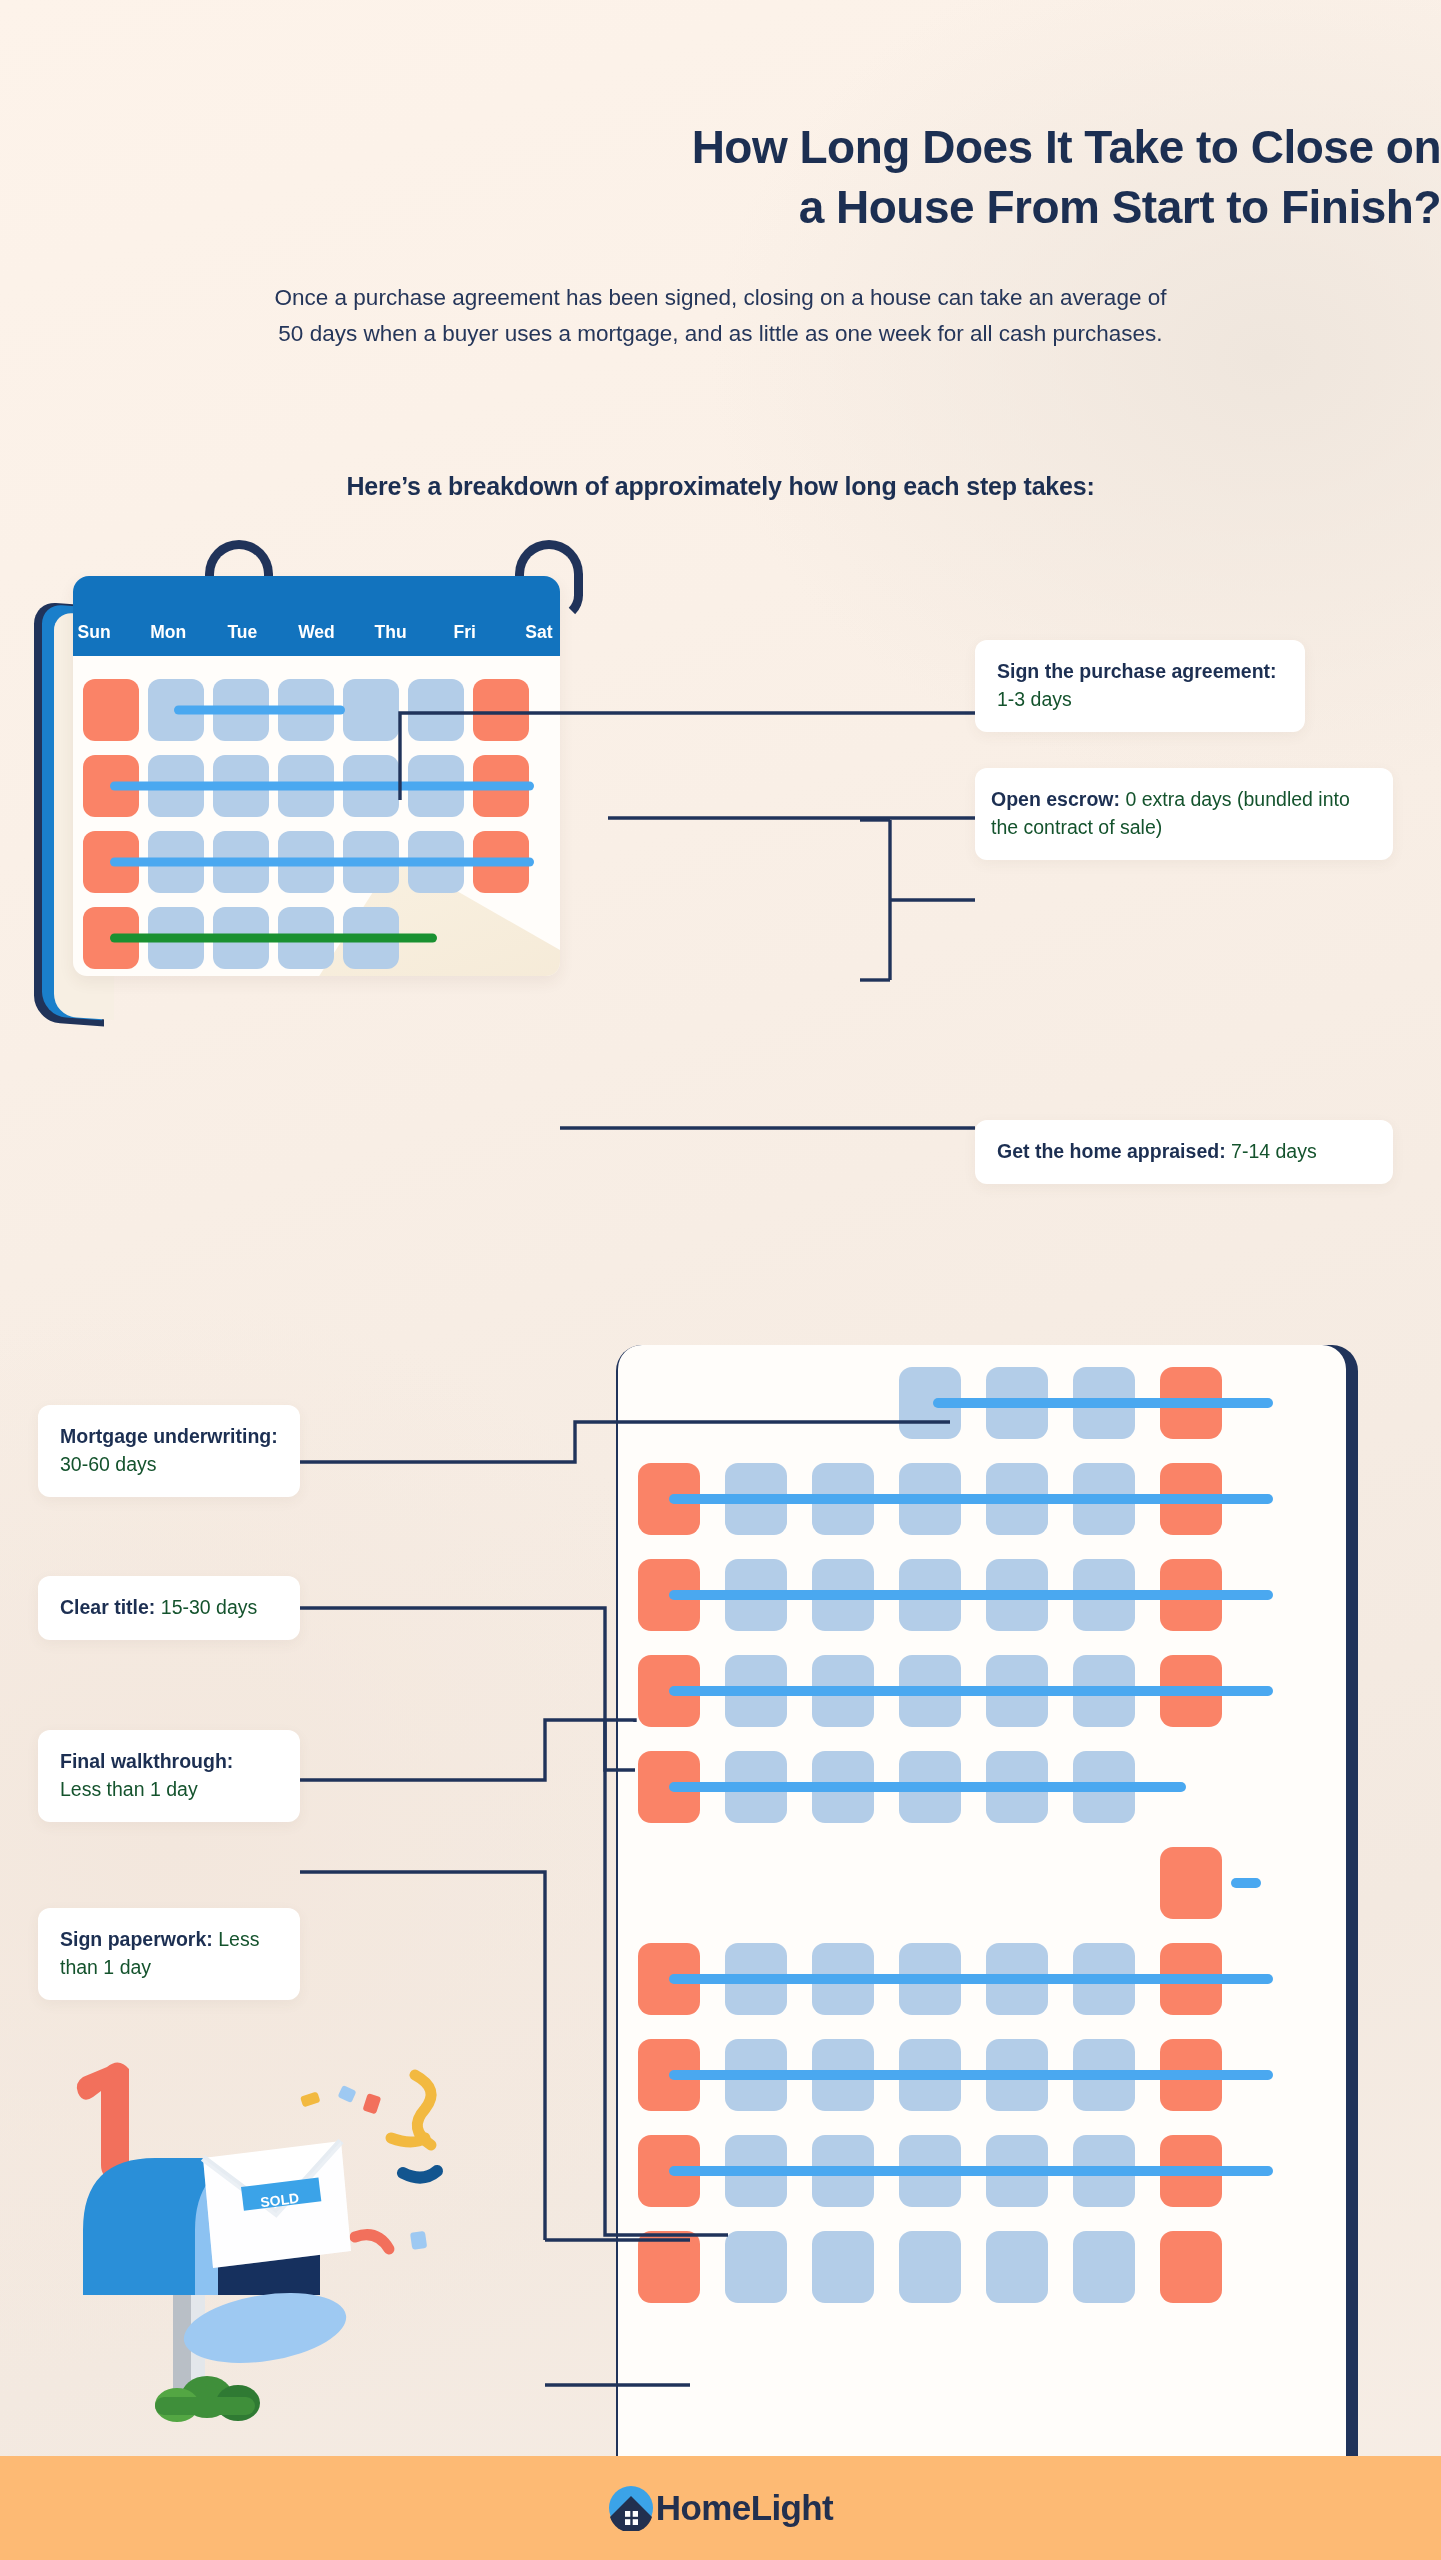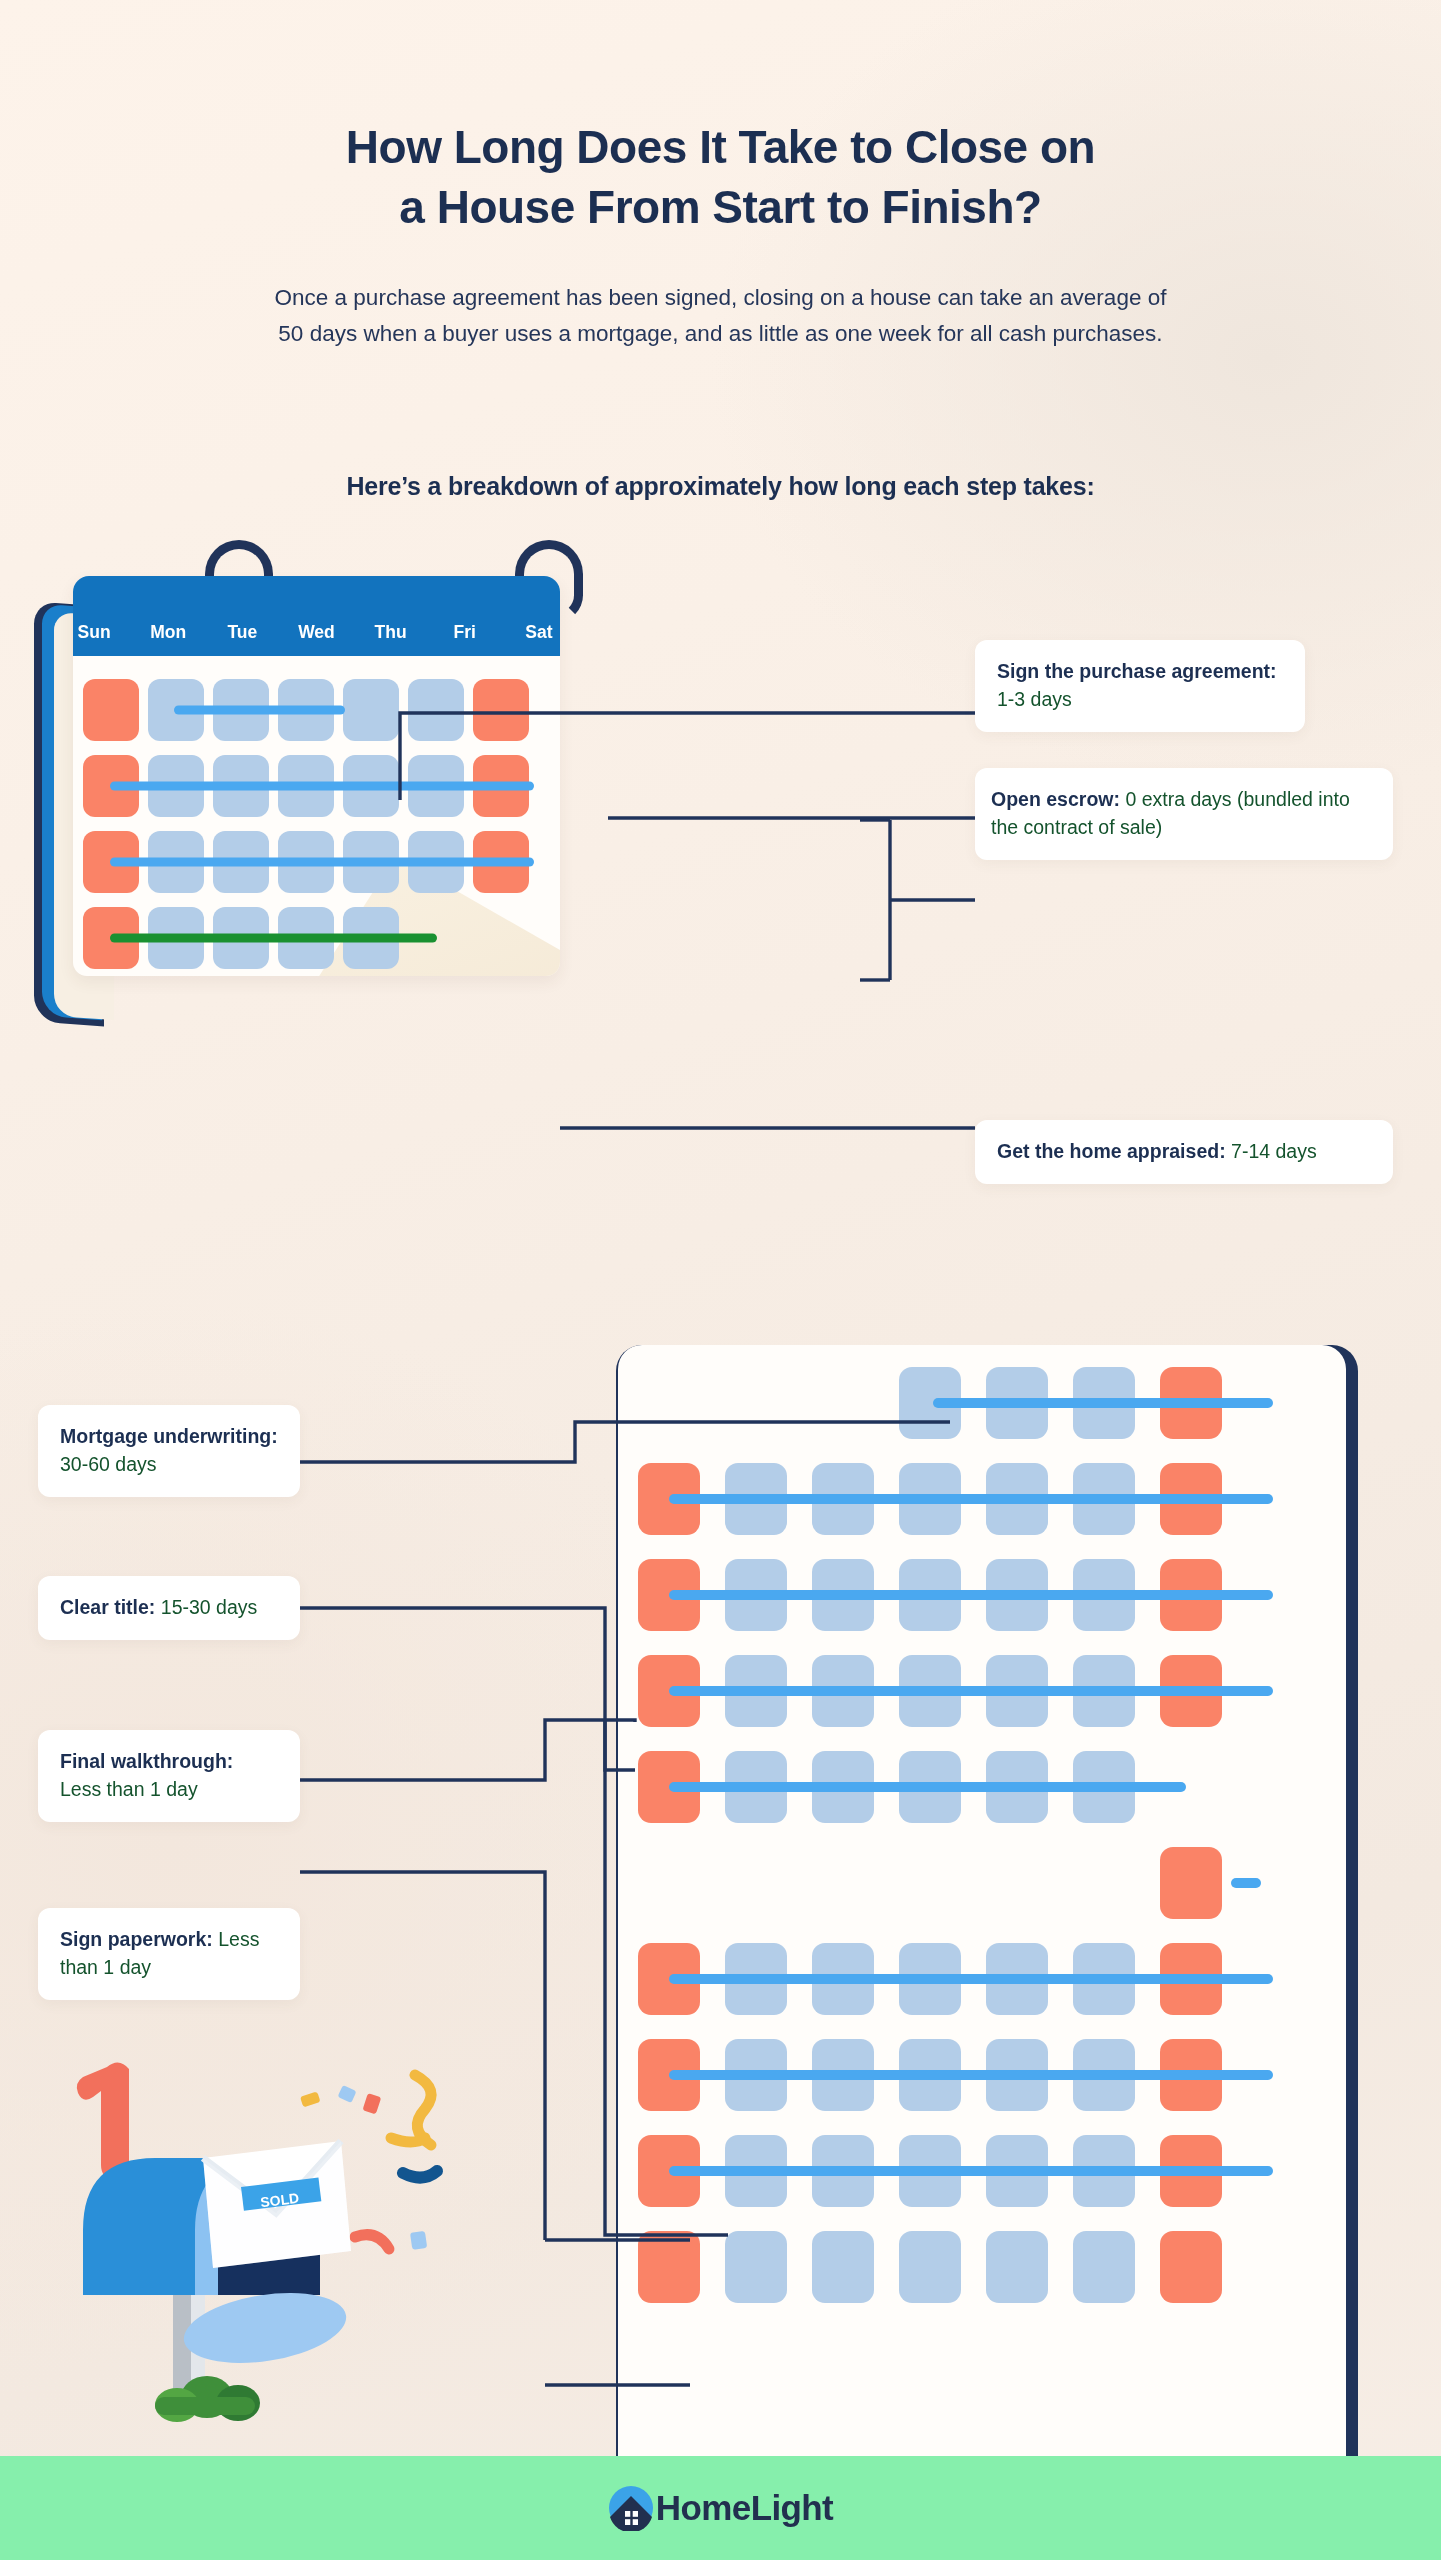--- a/index.html
+++ b/index.html
@@ -11,21 +11,21 @@
       radial-gradient(ellipse 1000px 900px at 12% 72%, #f3e7dd 0%, rgba(243,231,221,0) 60%),
       linear-gradient(160deg,#fdf3ea 0%,#faf0e7 28%,#f6ece3 55%,#f3e9e0 78%,#f7eee6 100%);
     color:#1e2d4f;
     position:relative;
     overflow:hidden;
   }
   .page{position:relative;width:1441px;height:2560px;}
 
   
   .title{
-    position:absolute;left:0;right:0;top:118px;text-align:center;
+    position:absolute;left:0;right:0;top:118px;text-align:right;
     font-size:46px;font-weight:bold;line-height:1.30;letter-spacing:-0.5px;color:#1c2f52;
   }
   .subtitle{
     position:absolute;left:50%;transform:translateX(-50%);top:280px;width:1180px;
     text-align:center;font-size:22.5px;line-height:1.62;color:#25365a;font-weight:400;
   }
   .breakdown{
     position:absolute;left:0;right:0;top:472px;text-align:center;
     font-size:25px;font-weight:bold;color:#1c2f52;letter-spacing:-0.2px;
   }
@@ -85,21 +85,21 @@
   .lcell.blue{background:#b3cde8;}
   .lcell.coral{background:#fa8367;}
   .lcell.empty{background:transparent;}
   .lbar{position:absolute;height:10px;border-radius:5px;background:#4aa8f0;top:50%;
         transform:translateY(-50%);}
 
   
   #mailbox{position:absolute;left:55px;top:2045px;width:420px;height:400px;}
 
   
-  #footer{position:absolute;left:0;right:0;bottom:0;height:104px;background:#86efac;
+  #footer{position:absolute;left:0;right:0;bottom:0;height:104px;background:#fdba74;
       display:flex;align-items:center;justify-content:center;gap:2px;}
   .logo-text{font-size:35px;font-weight:bold;color:#22304f;letter-spacing:-0.6px;}
 </style>
 </head>
 <body>
 
 <div class="page">
 
   <div class="title">
     <div>How Long Does It Take to Close on</div>

